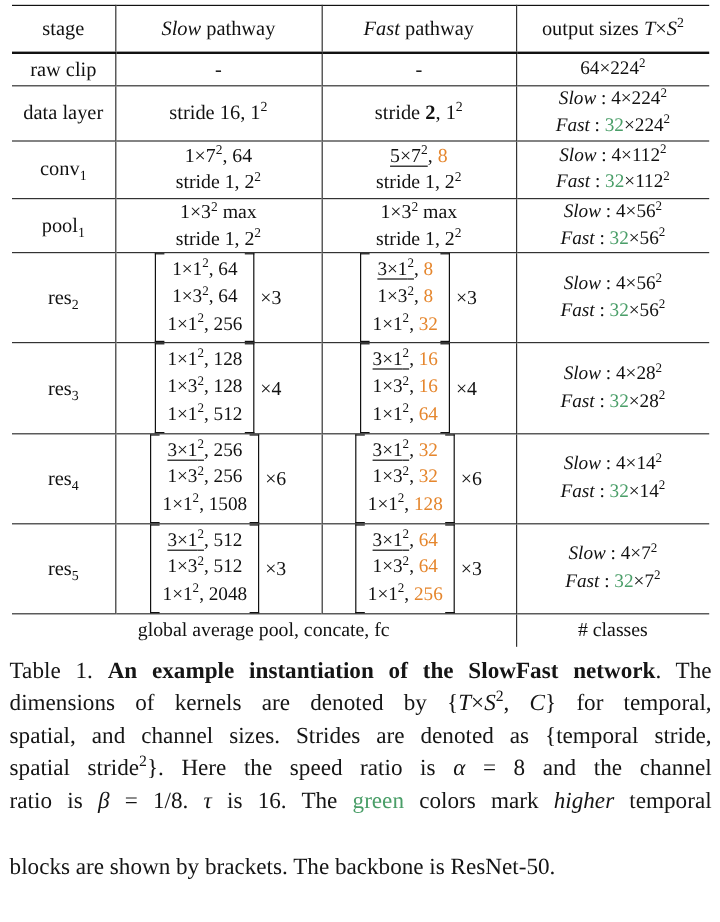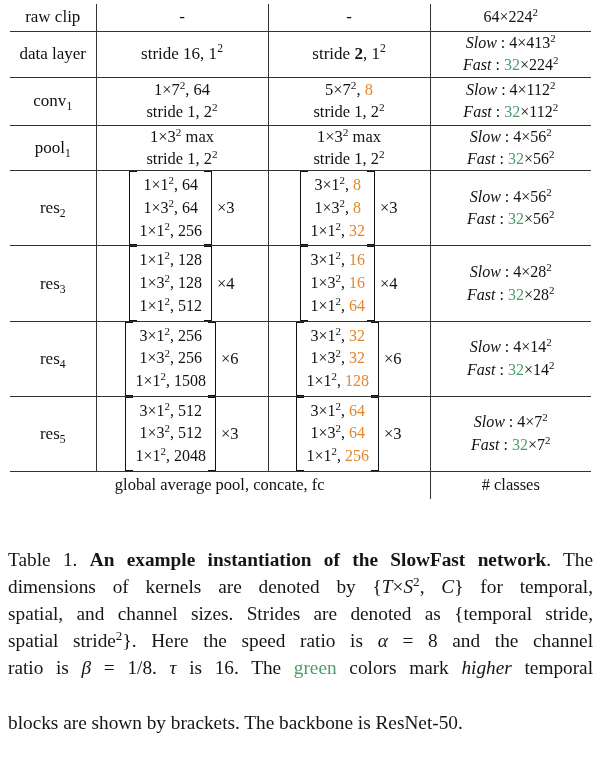--- a/index.html
+++ b/index.html
@@ -16,21 +16,21 @@
   tr.body:first-of-type td{border-top:none;}
   em.pw{font-style:italic;}
   sup{font-size:68%;line-height:0;}
   sub{font-size:68%;line-height:0;}
   .twoline{line-height:1.32;font-size:16.5px;}
   .outcell{font-size:16px;line-height:1.4;white-space:nowrap;}
   .outlbl{font-style:italic;}
   .green{color:#4a9e68;}
   .orange{color:#e5862d;}
   .bold{font-weight:bold;}
-  .ul{text-underline-offset:3px;text-decoration-thickness:1.2px;}
+  .ul{text-decoration:underline;text-underline-offset:3px;text-decoration-thickness:1.2px;}
   .cellflex{display:flex;align-items:center;justify-content:center;gap:5px;height:100%;}
   .matrix{position:relative;padding:3px 10px;display:inline-block;}
   .matrix::before,.matrix::after{content:"";position:absolute;top:0;bottom:0;width:7px;}
   .matrix::before{left:0;border:1.6px solid #111;border-right:none;}
   .matrix::after{right:0;border:1.6px solid #111;border-left:none;}
   .mrow{text-align:center;line-height:1.42;white-space:nowrap;font-size:16px;}
   .mult{font-size:16.5px;}
   .mathv{font-style:italic;}
   tr.foot td{border-top:1.1px solid #333;height:27px;font-size:16.5px;}
   
@@ -51,34 +51,40 @@
   <div id="tblwrap">
     <table class="nettbl">
       <colgroup>
           <col class="c-stage">
           <col class="c-slow">
           <col class="c-fast">
           <col class="c-out">
         </colgroup>
 
       <tbody>
+          <tr class="hdr">
+        <td class="vr"><span>stage</span></td>
+        <td class="vr"><em class="pw">Slow</em><span> pathway</span></td>
+        <td class="vr"><em class="pw">Fast</em><span> pathway</span></td>
+        <td><span>output sizes </span><span class="mathv">T</span><span>×</span><span class="mathv">S</span><sup>2</sup></td>
+      </tr>
 
       <tr class="body" style="height:27px">
         <td class="vr"><span>raw clip</span></td>
         <td class="vr"><span>-</span></td>
         <td class="vr"><span>-</span></td>
         <td class="outcell"><span>64×224</span><sup>2</sup></td>
       </tr>
 
       <tr class="body" style="height:46px">
         <td class="vr"><span>data layer</span></td>
         <td class="vr"><span>stride 16, 1</span><sup>2</sup></td>
         <td class="vr"><span>stride </span><span class="bold">2</span><span>, 1</span><sup>2</sup></td>
         <td class="outcell">
-          <div><span class="outlbl">Slow</span><span> : </span><span>4×413</span><sup>2</sup></div>
+          <div><span class="outlbl">Slow</span><span> : </span><span>4×224</span><sup>2</sup></div>
           <div><span class="outlbl">Fast</span><span> : </span><span class="green">32</span><span>×224</span><sup>2</sup></div>
         </td>
       </tr>
 
       <tr class="body" style="height:48px">
         <td class="vr"><span>conv</span><sub>1</sub></td>
         <td class="vr twoline">
           <div><span>1×7</span><sup>2</sup><span>, 64</span></div>
           <div><span>stride 1, 2</span><sup>2</sup></div>
         </td>

